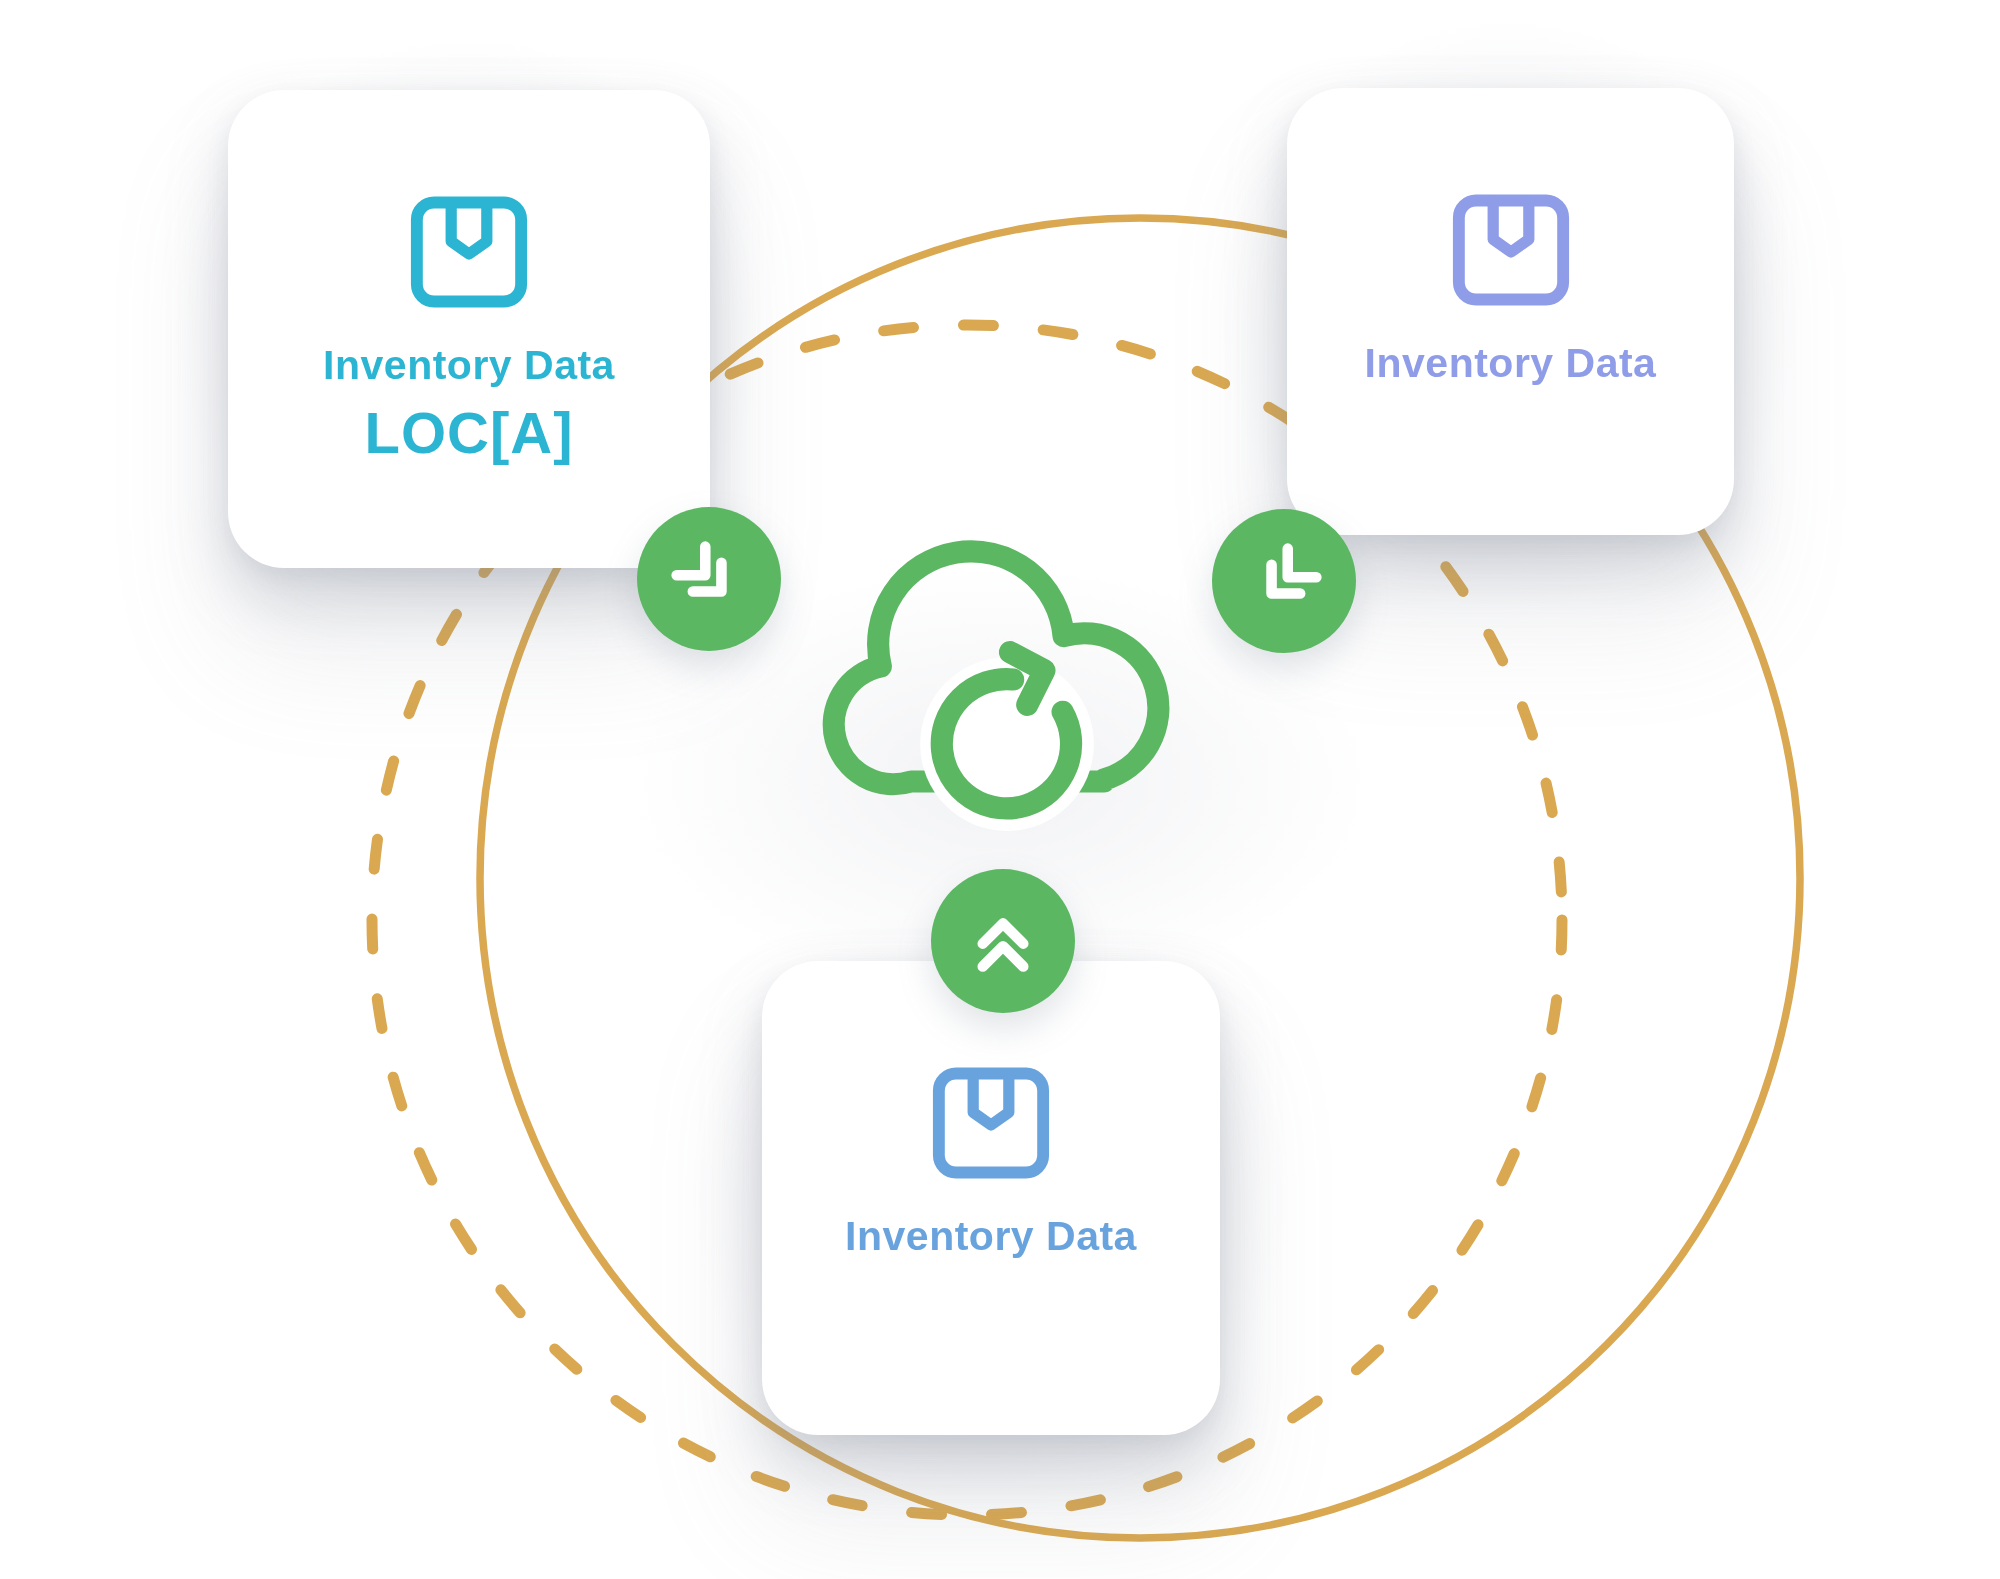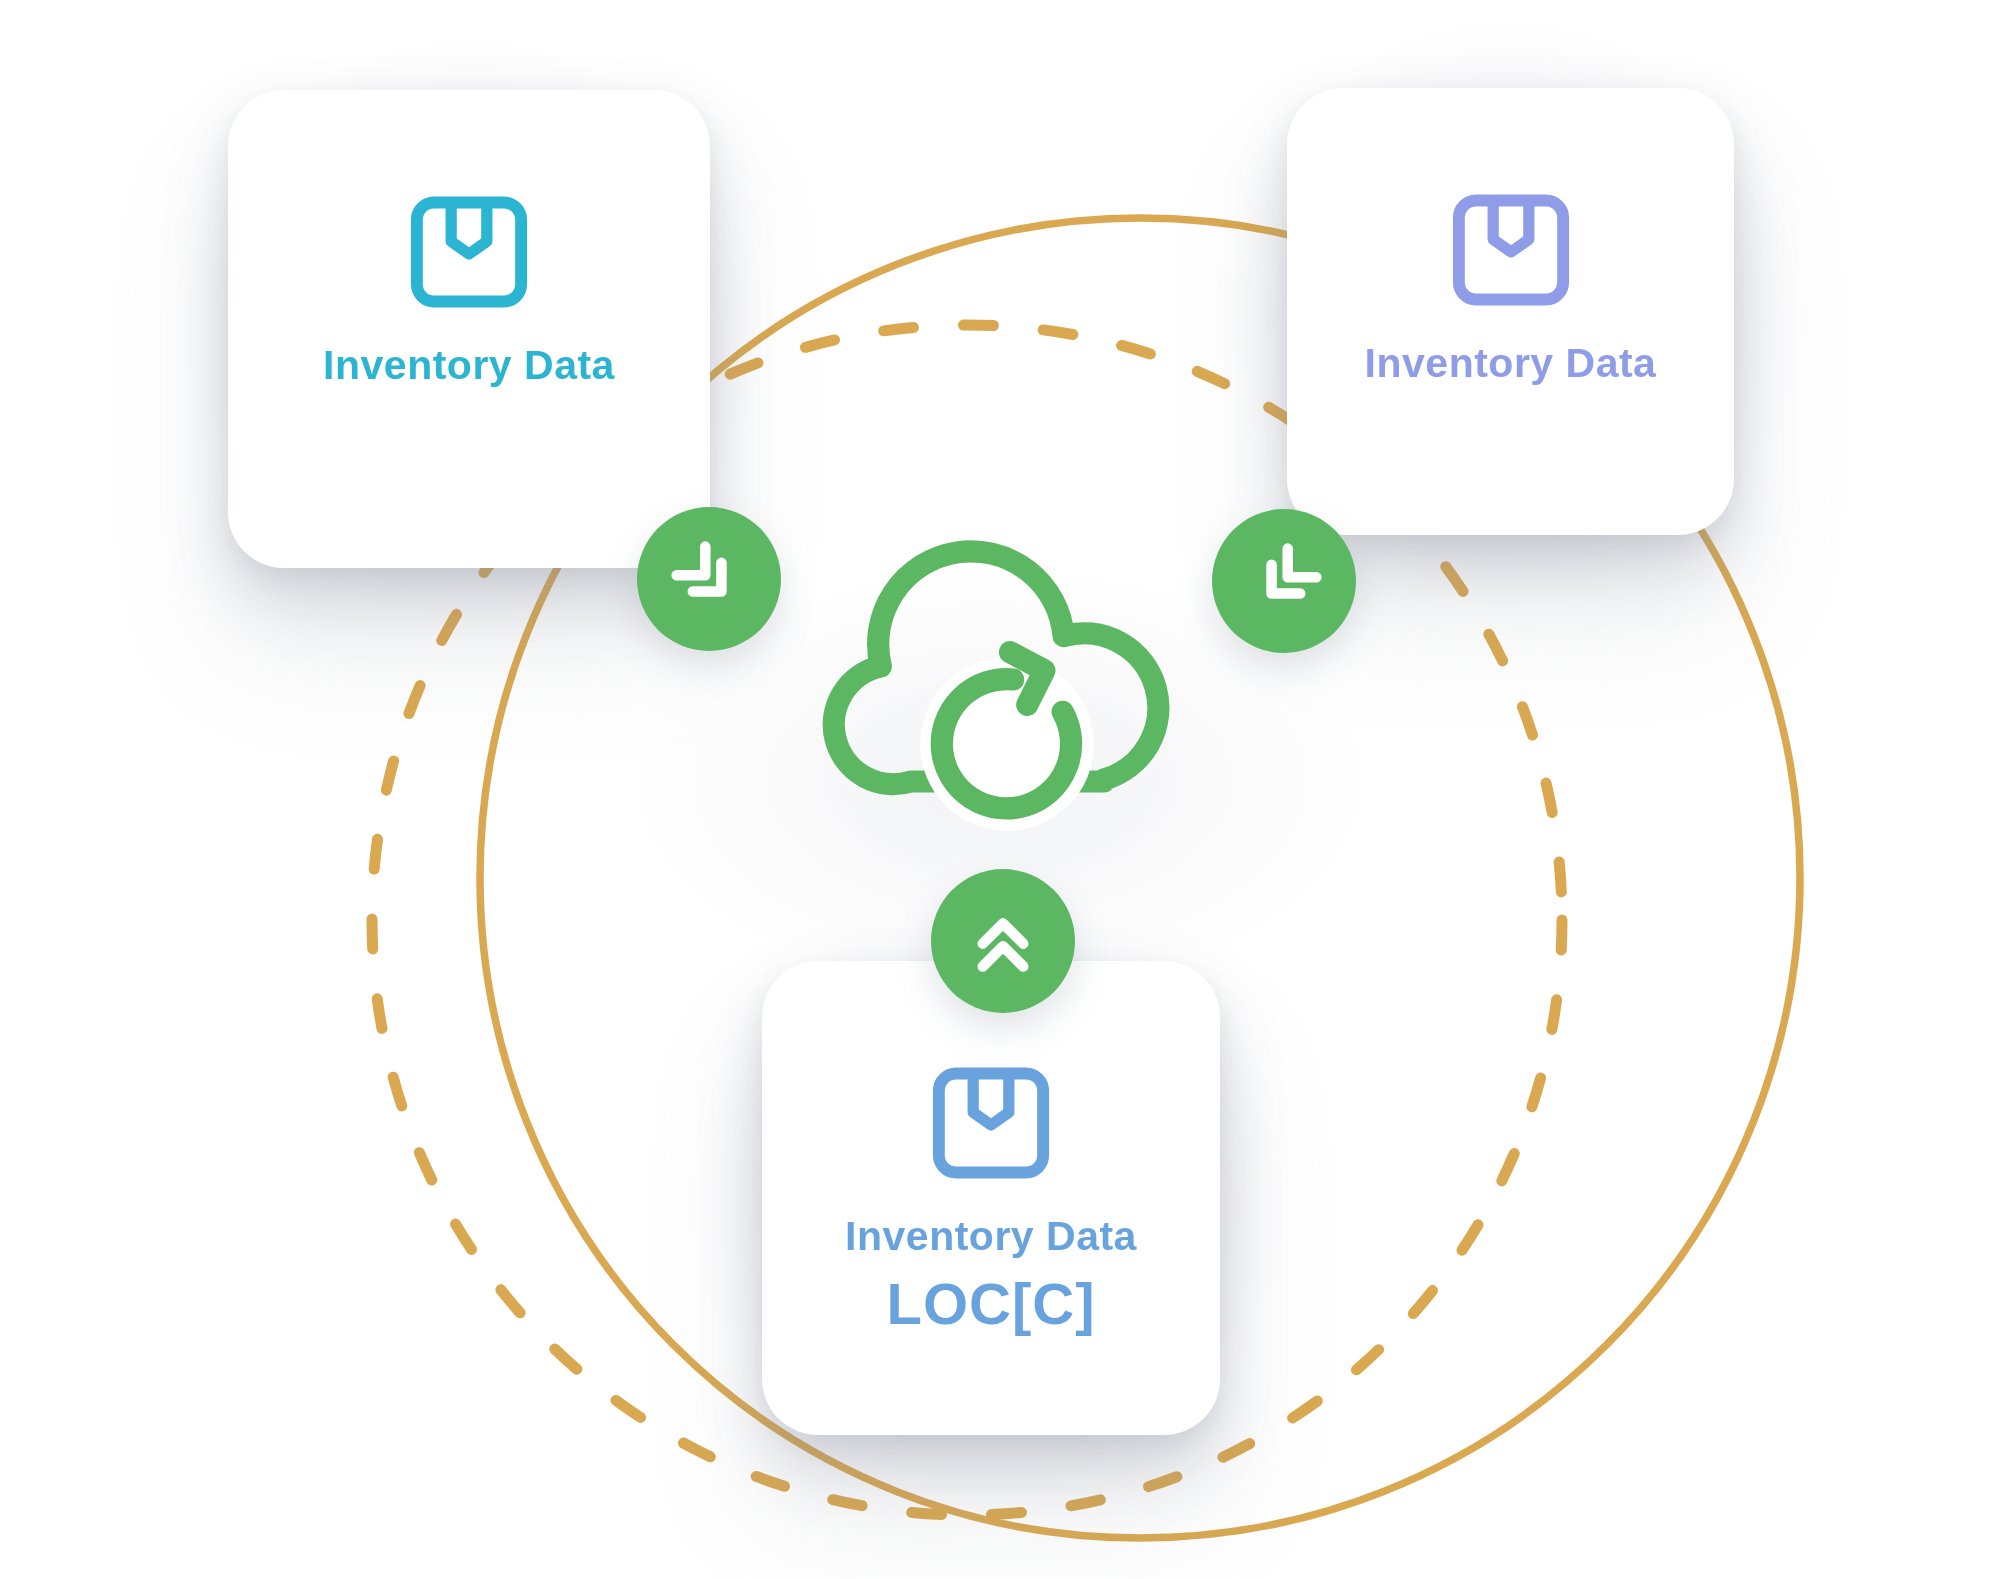--- a/index.html
+++ b/index.html
@@ -87,37 +87,37 @@
     <circle class="orbit-dashed" cx="967" cy="920" r="595"></circle>
     <circle class="orbit-solid" cx="1140" cy="878" r="660"></circle>
   </svg>
 
   <div class="card card-a">
     <svg class="pkg" viewBox="0 0 100 100">
       <rect class="s" x="10.5" y="12.5" width="79" height="75" rx="13" stroke-width="9"></rect>
       <path class="s" stroke-width="8.5" d="M 36.5,14 L 36.5,42 L 50,51.5 L 63.5,42 L 63.5,14"></path>
     </svg>
     <div class="card-title">Inventory Data</div>
+    <div class="card-loc">LOC[A]</div>
   </div>
 
   <div class="card card-b">
     <svg class="pkg" viewBox="0 0 100 100">
       <rect class="s" x="10.5" y="12.5" width="79" height="75" rx="13" stroke-width="9"></rect>
       <path class="s" stroke-width="8.5" d="M 36.5,14 L 36.5,42 L 50,51.5 L 63.5,42 L 63.5,14"></path>
     </svg>
     <div class="card-title">Inventory Data</div>
   </div>
 
   <div class="card card-c">
     <svg class="pkg" viewBox="0 0 100 100">
       <rect class="s" x="10.5" y="12.5" width="79" height="75" rx="13" stroke-width="9"></rect>
       <path class="s" stroke-width="8.5" d="M 36.5,14 L 36.5,42 L 50,51.5 L 63.5,42 L 63.5,14"></path>
     </svg>
     <div class="card-title">Inventory Data</div>
-    <div class="card-loc">LOC[C]</div>
   </div>
 
   <svg class="cloud" viewBox="0 0 360 300">
     <path class="s" d="M 281,251 L 90,251 A 59,59 0 1 1 60,137 A 92,92 0 1 1 241,107 A 73,73 0 1 1 281,249"></path>
     <circle cx="185" cy="214" r="86" fill="#ffffff"></circle>
     <path class="s" d="M 240,182 A 64,64 0 1 1 191,150"></path>
     <path class="s" d="M 188,123 L 222,141 L 205,175"></path>
   </svg>
 
   <div class="badge badge-a">

